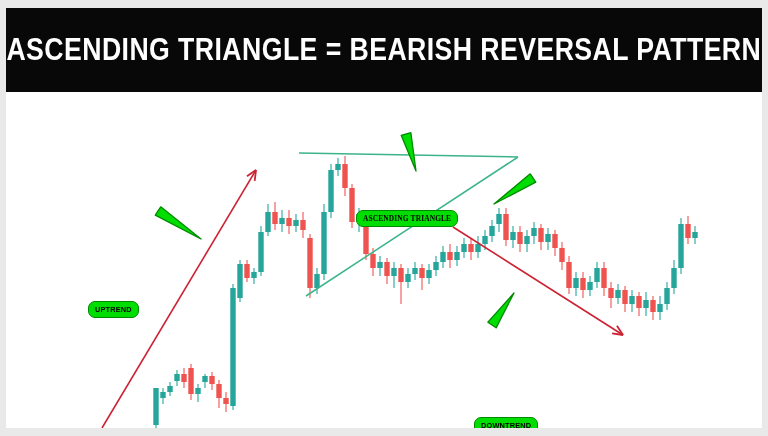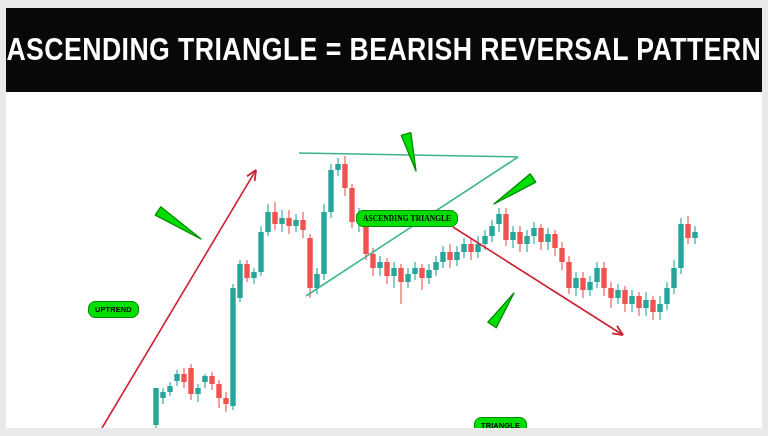--- a/index.html
+++ b/index.html
@@ -263,15 +263,15 @@
           <polygon points="149.27163414281284,123.18999042353742 154.72836585718716,114.81000957646258 195,147" fill="#00dd00" stroke="#008a00" stroke-width="1.3" stroke-linejoin="round"></polygon>
           <polygon points="490.12020962099683,235.83264411443534 481.87979037900317,230.16735588556466 508,201" fill="#00dd00" stroke="#008a00" stroke-width="1.3" stroke-linejoin="round"></polygon>
         </g>
     </svg>
 
     <div class="callout" id="callout-ascending-triangle">ASCENDING TRIANGLE</div>
 
 
     <div class="callout" id="callout-uptrend">UPTREND</div>
 
-    <div class="callout" id="callout-downtrend">TRIANGLE</div>
+    <div class="callout" id="callout-downtrend">DOWNTREND</div>
   </div>
 </div>
 
 </body></html>

